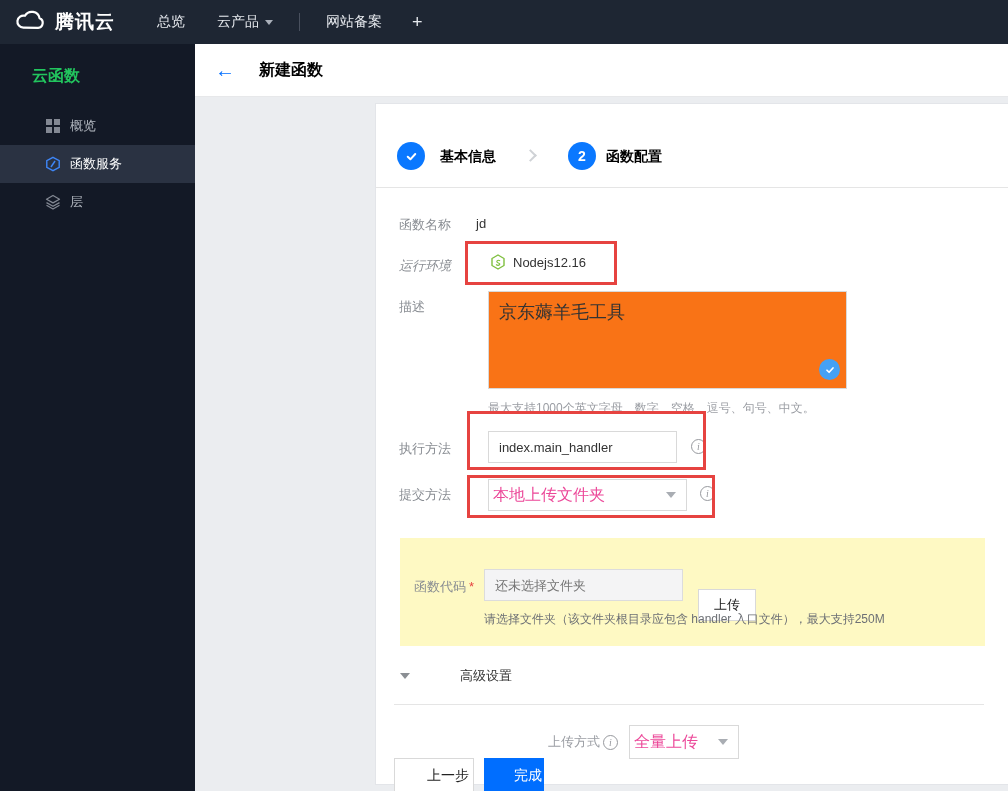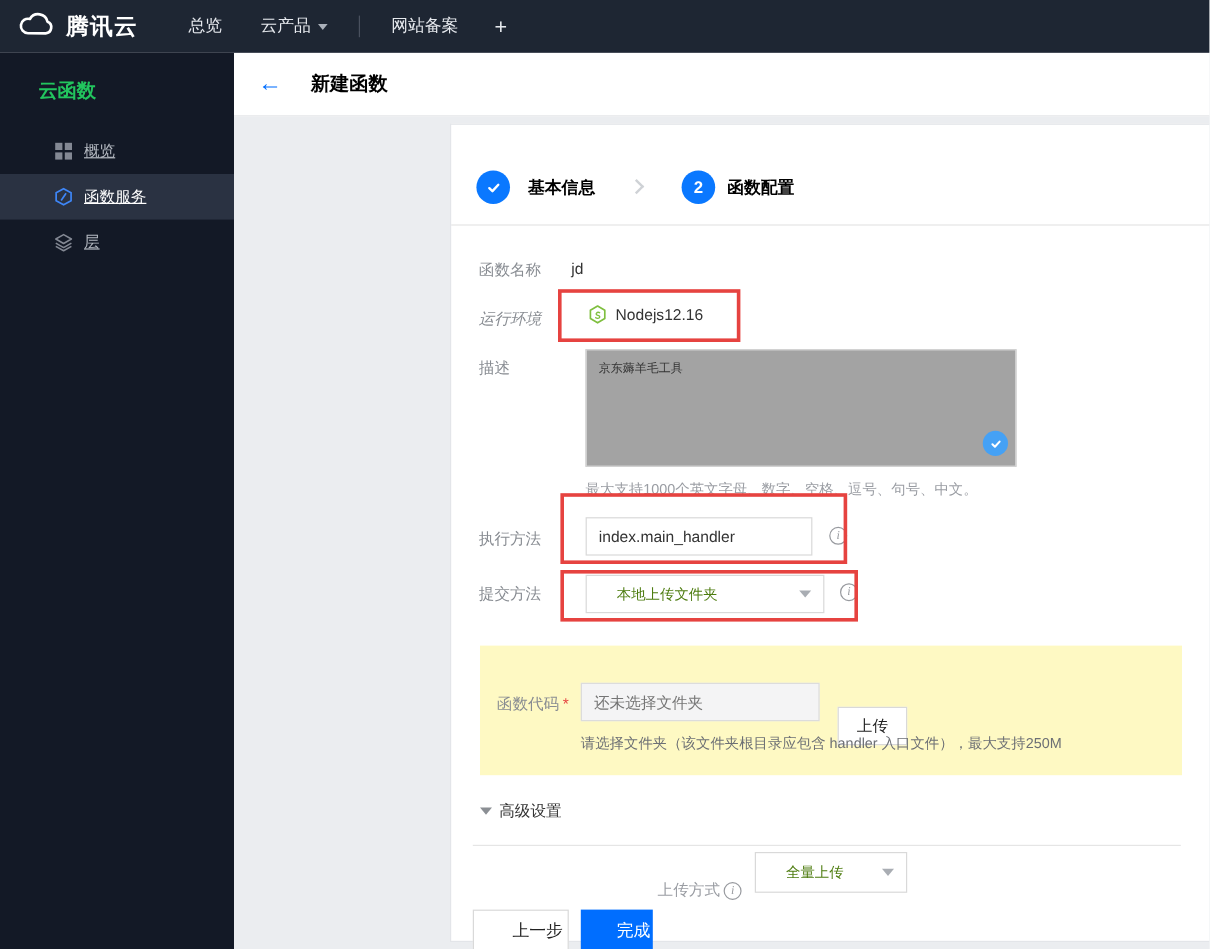--- a/index.html
+++ b/index.html
@@ -24,21 +24,21 @@
   .caret-down { width: 0; height: 0; border-left: 4px solid transparent; border-right: 4px solid transparent; border-top: 5px solid #aab0ba; margin-left: 6px; }
   .topnav-sep { width: 1px; height: 18px; background: #49505e; margin: 0 10px; }
   .topnav-add { font-size: 18px; color: #e6e9ee; padding: 0 14px; cursor: pointer; }
   
   .sidebar {
     position: absolute; left: 0; top: 44px; width: 195px; height: 747px;
     background: #131926; z-index: 20;
   }
   .sidebar-title { color: #22c55e; font-size: 16px; font-weight: 700; padding: 22px 0 20px 32px; }
   .side-item { height: 38px; display: flex; align-items: center; padding-left: 45px; color: #b4b9c1; font-size: 13px; cursor: pointer; }
-  .side-item .lbl { margin-left: 9px; text-decoration: underline; }
+  .side-item .lbl { margin-left: 9px; }
   .side-item.active { background: #2a3242; color: #ffffff; }
   
   .main-header {
     position: absolute; left: 195px; top: 44px; width: 813px; height: 53px;
     background: #fff; border-bottom: 1px solid #e7e8ea; display: flex; align-items: center; z-index: 10;
   }
   .back-arrow { color: #006eff; font-size: 20px; font-weight: 700; margin-left: 20px; cursor: pointer; line-height: 1; }
   .page-title { font-size: 16px; font-weight: 700; color: #000; margin-left: 24px; }
   
   .content { position: absolute; left: 195px; top: 97px; width: 813px; height: 694px; background: #ebedf0; }
@@ -58,35 +58,35 @@
     position: absolute; left: 150px; top: 47px; width: 9px; height: 9px;
     border-top: 2px solid #cfd2d6; border-right: 2px solid #cfd2d6; transform: rotate(45deg);
   }
   
   .f-label { position: absolute; left: 23px; color: #888c92; font-size: 13px; }
   .f-value { position: absolute; color: #333; font-size: 13px; }
   .runtime-wrap { position: absolute; left: 114px; top: 150px; display: flex; align-items: center; }
   .runtime-wrap .txt { margin-left: 7px; font-size: 13px; color: #333; }
   .desc-area {
     position: absolute; left: 112px; top: 187px; width: 359px; height: 98px;
-    border: 1px solid #d9d9d9; resize: none; font-family: Liberation Mono, monospace; font-size: 10px; color: #333;
-    padding: 8px 10px; outline: none; background: #a3a3a3;
+    border: 1px solid #d9d9d9; resize: none; font-family: Liberation Mono, monospace; font-size: 18px; color: #333;
+    padding: 8px 10px; outline: none; background: #f97316;
   }
   .check-bubble {
     position: absolute; left: 443px; top: 255px; width: 21px; height: 21px; border-radius: 50%;
     background: #45a1f5; display: flex; align-items: center; justify-content: center; z-index: 5;
   }
   .hint { position: absolute; font-size: 12px; color: #9a9da3; }
   .text-input {
     position: absolute; height: 32px; border: 1px solid #d9d9d9; font-family: inherit;
     font-size: 13px; color: #333; padding: 0 10px; outline: none; background: #fff;
   }
   .select-box {
     position: absolute; height: 32px; border: 1px solid #d9d9d9; background: #fff;
-    display: flex; align-items: center; padding: 0 25px; cursor: pointer; font-size: 12px; color: #4d7c0f;
+    display: flex; align-items: center; padding: 0 4px; cursor: pointer; font-size: 16px; color: #ec4899;
   }
   .select-box .sel-caret {
     position: absolute; right: 10px; width: 0; height: 0;
     border-left: 5px solid transparent; border-right: 5px solid transparent; border-top: 6px solid #a9adb3;
   }
   .info-icon {
     position: absolute; width: 15px; height: 15px; border-radius: 50%;
     border: 1px solid #97999e; color: #97999e; display: flex; align-items: center; justify-content: center;
     font-size: 10px; cursor: pointer; background: #fff;
   }
@@ -104,29 +104,29 @@
   }
   .upload-btn {
     position: absolute; left: 298px; top: 31px; width: 58px; height: 32px;
     background: #fff; border: 1px solid #d9d9d9; font-size: 13px; color: #222;
     cursor: pointer; font-family: inherit; margin-top: 20px;
   }
   .code-hint { position: absolute; left: 84px; top: 73px; font-size: 12px; color: #6d7075; white-space: nowrap; }
   
   .advanced { position: absolute; left: 24px; top: 563px; display: flex; align-items: center; cursor: pointer; }
   .tri-down { width: 0; height: 0; border-left: 5px solid transparent; border-right: 5px solid transparent; border-top: 6px solid #8b8f94; margin-right: 6px; }
-  .advanced .lbl { font-size: 13px; color: #333; }
+  .advanced .lbl { font-size: 13px; color: #333; margin-left: 44px; }
   .footer-divider { position: absolute; left: 18px; right: 24px; top: 600px; height: 1px; background: #e5e5e5; }
   
   .btn { position: absolute; top: 654px; height: 36px; font-family: Liberation Serif, serif; font-size: 14px; cursor: pointer; padding-left: 28px; }
   .btn-prev { left: 18px; width: 80px; background: #fff; border: 1px solid #d9d9d9; color: #222; }
   .btn-finish { left: 108px; width: 60px; background: #006eff; border: none; color: #fff; }
   .mode-label { position: absolute; left: 172px; top: 629px; font-size: 13px; color: #9a9da3; display: flex; align-items: center; }
   .mode-label .info-icon { position: static; margin-left: 3px; }
-  .mode-select { left: 253px; top: 606px; width: 127px; height: 34px; }
+  .mode-select { left: 253px; top: 621px; width: 110px; height: 34px; }
   .icon16 { width: 16px; height: 16px; display: inline-block; }
 </style>
 </head>
 <body>
 
 <div class="topbar">
   <div class="brand">
     <span class="icon">
       <svg width="33" height="23" viewBox="0 0 34 24">
         <path d="M9.5 19.5 a6.3 6.3 0 1 1 1.7-12.4 A8.3 8.3 0 0 1 26.5 9.6 a5.2 5.2 0 0 1 -1.6 10 Z" fill="none" stroke="#ffffff" stroke-width="2.3" stroke-linejoin="round"></path>

